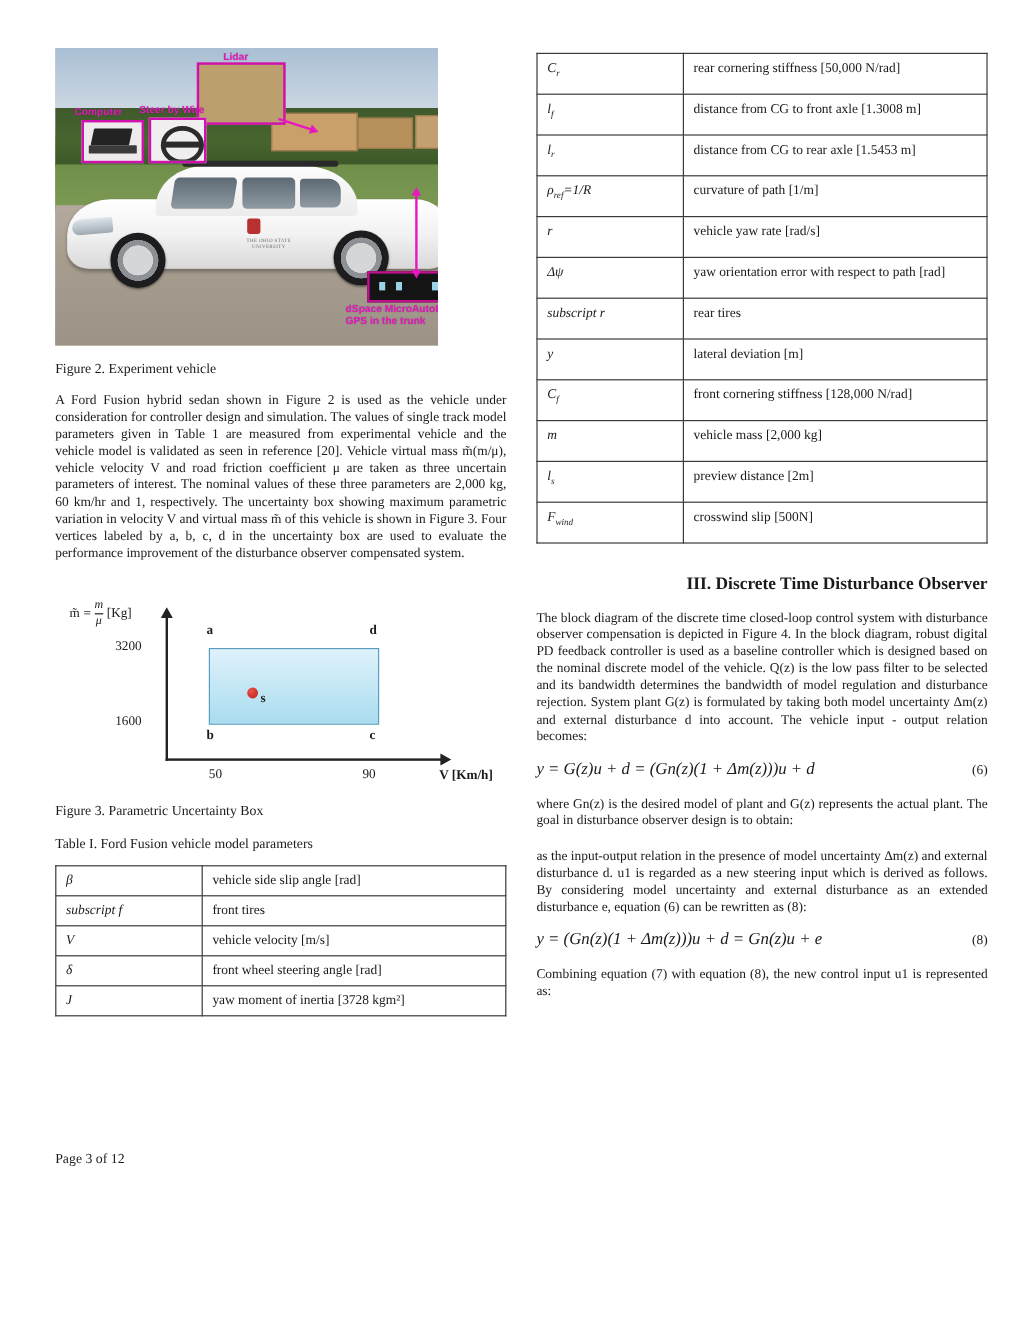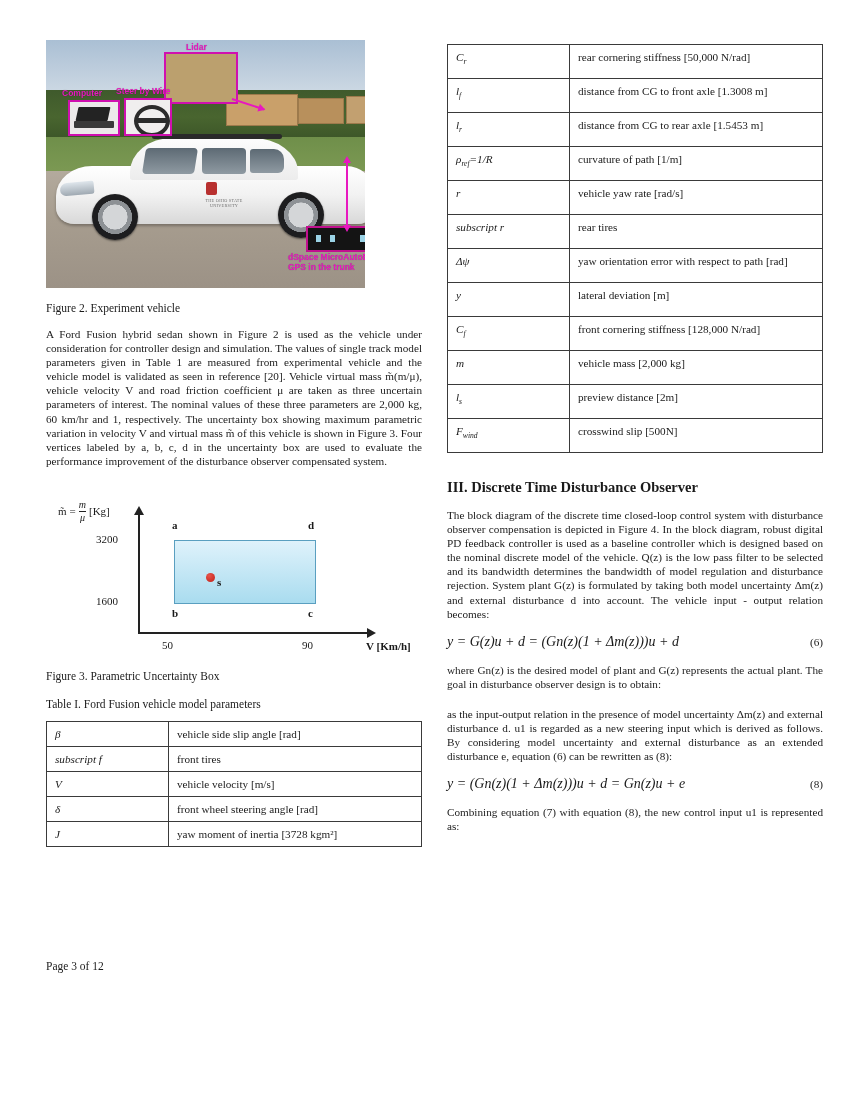--- a/index.html
+++ b/index.html
@@ -78,21 +78,21 @@
              border-top:4px solid transparent;border-bottom:4px solid transparent;}
   .a2{left:300px;top:122px;width:2px;height:64px;}
   .a2::before{content:"";position:absolute;left:-3px;top:-6px;border-bottom:7px solid #e818c0;
              border-left:4px solid transparent;border-right:4px solid transparent;}
   .a2::after{content:"";position:absolute;left:-3px;bottom:-6px;border-top:7px solid #e818c0;
              border-left:4px solid transparent;border-right:4px solid transparent;}
 
   
   .fig-cap{font-size:11.5px;margin-top:14px;}
   .body-p{font-size:11.2px;line-height:14.1px;text-align:justify;margin-top:13px;}
-  .sec-head{font-size:14.5px;font-weight:bold;margin:0 0 12px 0;}
+  .sec-head{font-size:14.5px;font-weight:bold;margin:0 0 12px 0;text-align:right;}
 
   
   .fig3{position:relative;width:376px;height:168px;margin-top:24px;}
   .ax-y{position:absolute;left:92px;top:22px;width:2px;height:120px;background:#222;}
   .ax-y::before{content:"";position:absolute;left:-4px;top:-8px;
     border-bottom:9px solid #222;border-left:5px solid transparent;border-right:5px solid transparent;}
   .ax-x{position:absolute;left:92px;top:140px;width:230px;height:2px;background:#222;}
   .ax-x::after{content:"";position:absolute;right:-8px;top:-4px;
     border-left:9px solid #222;border-top:5px solid transparent;border-bottom:5px solid transparent;}
   .ubox{position:absolute;left:128px;top:48px;width:140px;height:62px;
@@ -200,21 +200,21 @@
       <div class="dot"></div>
 
       <div class="f3t f3b" style="left:171px;top:84px;">s</div>
       <div class="f3t f3b" style="left:126px;top:27px;">a</div>
       <div class="f3t f3b" style="left:126px;top:115px;">b</div>
       <div class="f3t f3b" style="left:262px;top:115px;">c</div>
       <div class="f3t f3b" style="left:262px;top:27px;">d</div>
 
       <div class="f3t" style="left:50px;top:41px;">3200</div>
       <div class="f3t" style="left:50px;top:103px;">1600</div>
-      <div class="f3t" style="left:116px;top:147px;">50</div>
+      <div class="f3t" style="left:128px;top:147px;">50</div>
       <div class="f3t" style="left:256px;top:147px;">90</div>
       <div class="f3t f3b" style="left:320px;top:148px;">V [Km/h]</div>
     </div>
 
     <div class="fig-cap" style="margin-top:10px">Figure 3. Parametric Uncertainty Box</div>
 
     <div class="tbl-cap">Table I.  Ford Fusion vehicle model parameters</div>
 
     <table class="tbl">
       <tbody>
@@ -260,26 +260,26 @@
         </tr>
         <tr>
           <td class="sym"><i>ρ</i><sub>ref</sub><i>=1/R</i></td>
           <td class="nital">curvature of path [1/m]</td>
         </tr>
         <tr>
           <td class="sym"><i>r</i></td>
           <td class="nital">vehicle yaw rate [rad/s]</td>
         </tr>
         <tr>
+          <td class="sym"><i>Δψ</i></td>
+          <td class="nital">yaw orientation error with respect to path [rad]</td>
+        </tr>
+        <tr>
           <td class="sym nital">subscript r</td>
           <td class="nital">rear tires</td>
-        </tr>
-        <tr>
-          <td class="sym"><i>Δψ</i></td>
-          <td class="nital">yaw orientation error with respect to path [rad]</td>
         </tr>
         <tr>
           <td class="sym"><i>y</i></td>
           <td class="nital">lateral deviation [m]</td>
         </tr>
         <tr>
           <td class="sym"><i>C</i><sub>f</sub></td>
           <td class="nital">front cornering stiffness [128,000 N/rad]</td>
         </tr>
         <tr>

